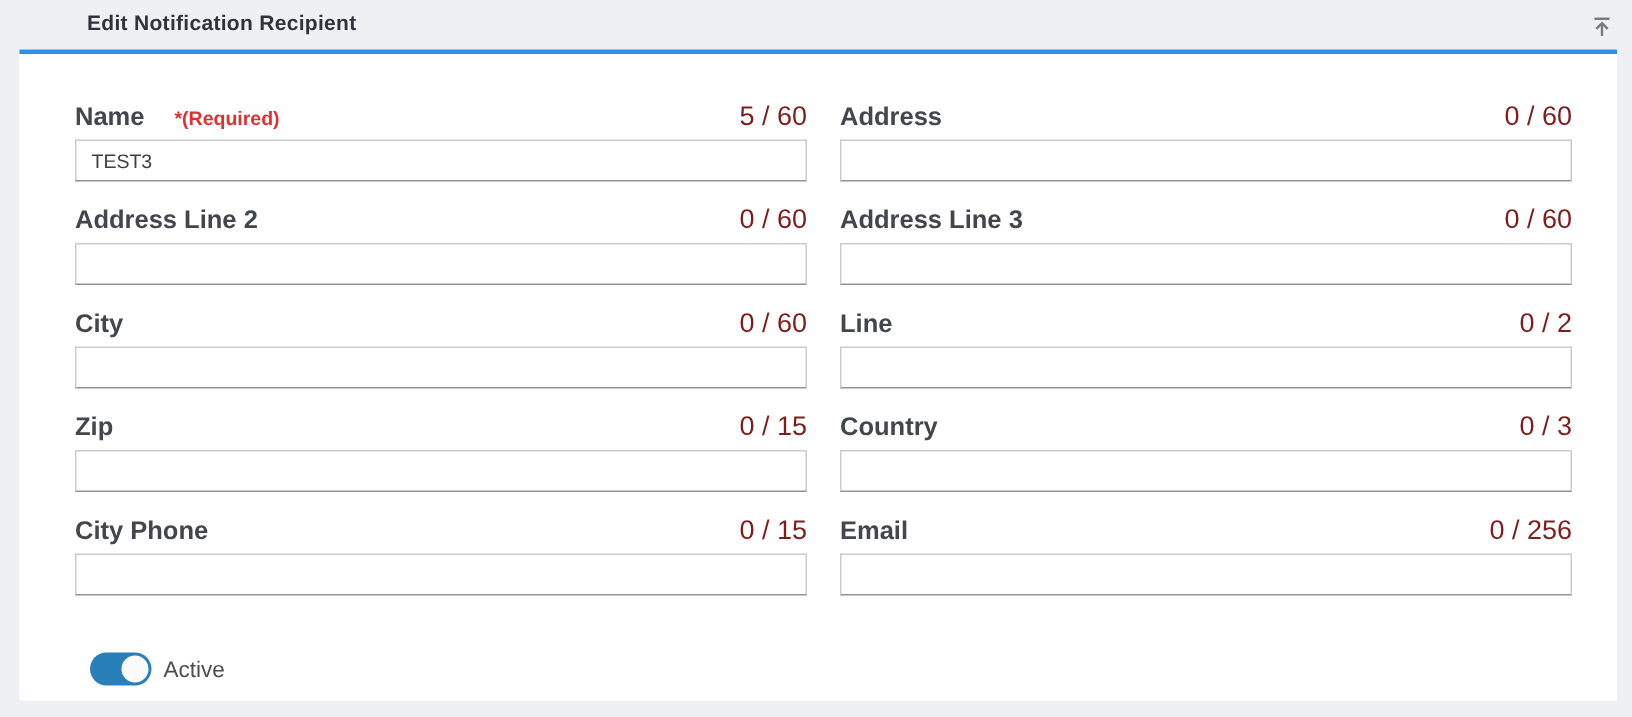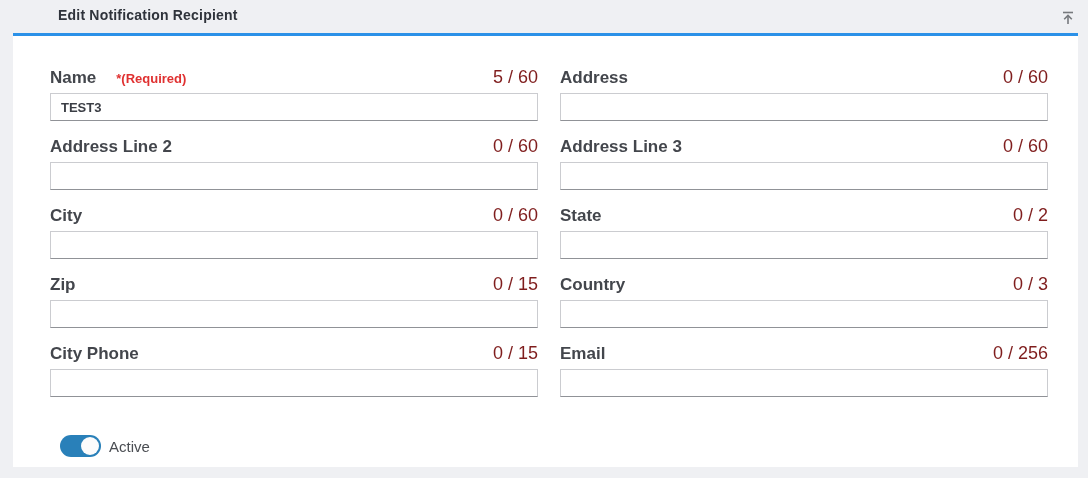--- a/index.html
+++ b/index.html
@@ -45,21 +45,21 @@
   .label-text { font-size: 17px; font-weight: 700; color: #43464c; }
   .required { font-size: 13px; font-weight: 700; color: #e03131; margin-left: 20px; }
   .counter { font-size: 18px; color: #7f1d1d; }
   .field input {
     width: 100%; height: 28px;
     border: 1px solid #cbccd0;
     border-bottom: 1px solid #909297;
     background: #fff;
     padding: 7px 10px;
     font-family: "Liberation Sans", sans-serif;
-    font-size: 13px; font-weight: 700; color: #3b3e45;
+    font-size: 13px; font-weight: 400; color: #3b3e45;
     border-radius: 0; outline: none;
   }
   .toggle-row {
     display: flex; align-items: center;
     margin: 38px 0 0 47px;
   }
   .toggle {
     position: relative;
     width: 41px; height: 22px;
     background: #2980b9;
@@ -142,21 +142,21 @@
         <span class="label-text">City</span>
       </div>
       <span class="counter">0 / 60</span>
     </div>
     <input type="text" style="">
   </div>
 
   <div class="field">
     <div class="label-row">
       <div>
-        <span class="label-text">State</span>
+        <span class="label-text">Line</span>
       </div>
       <span class="counter">0 / 2</span>
     </div>
     <input type="text" style="">
   </div>
 
   <div class="field">
     <div class="label-row">
       <div>
         <span class="label-text">Zip</span>

